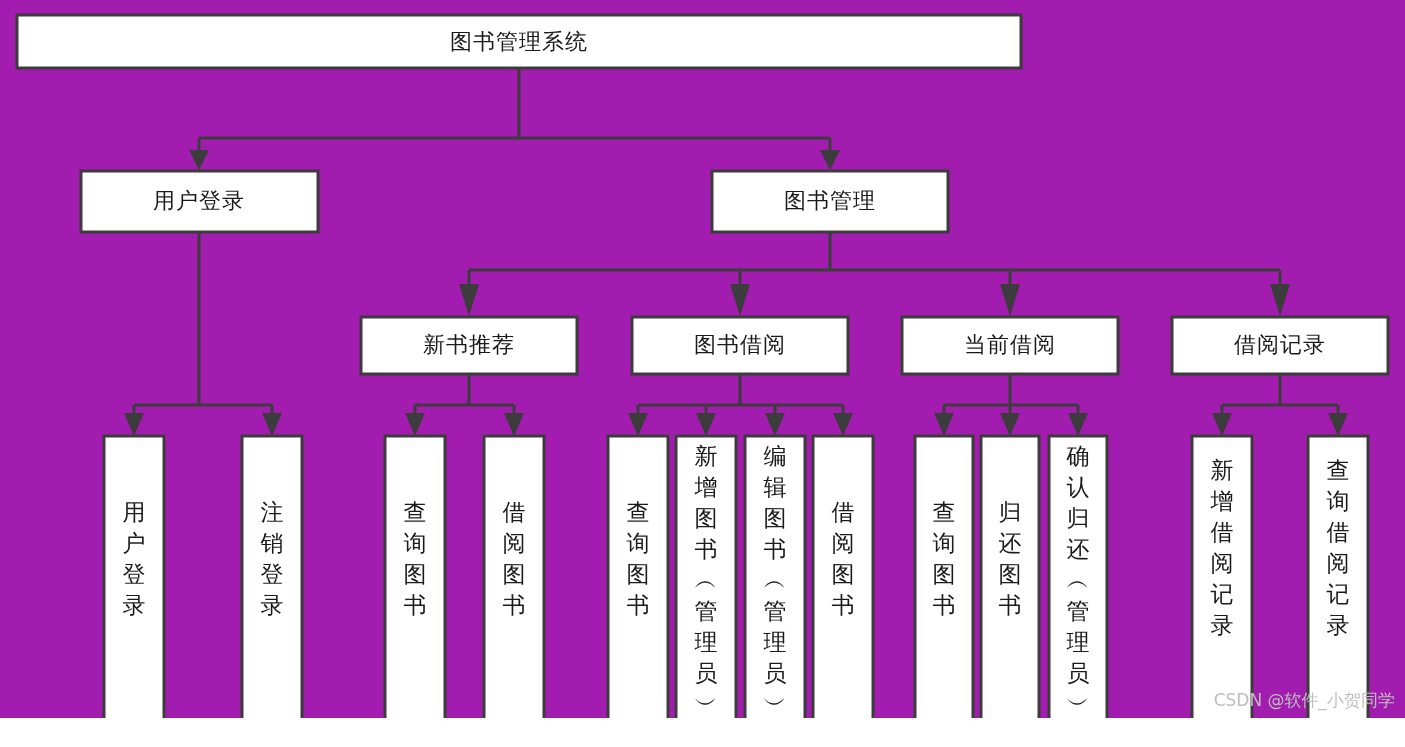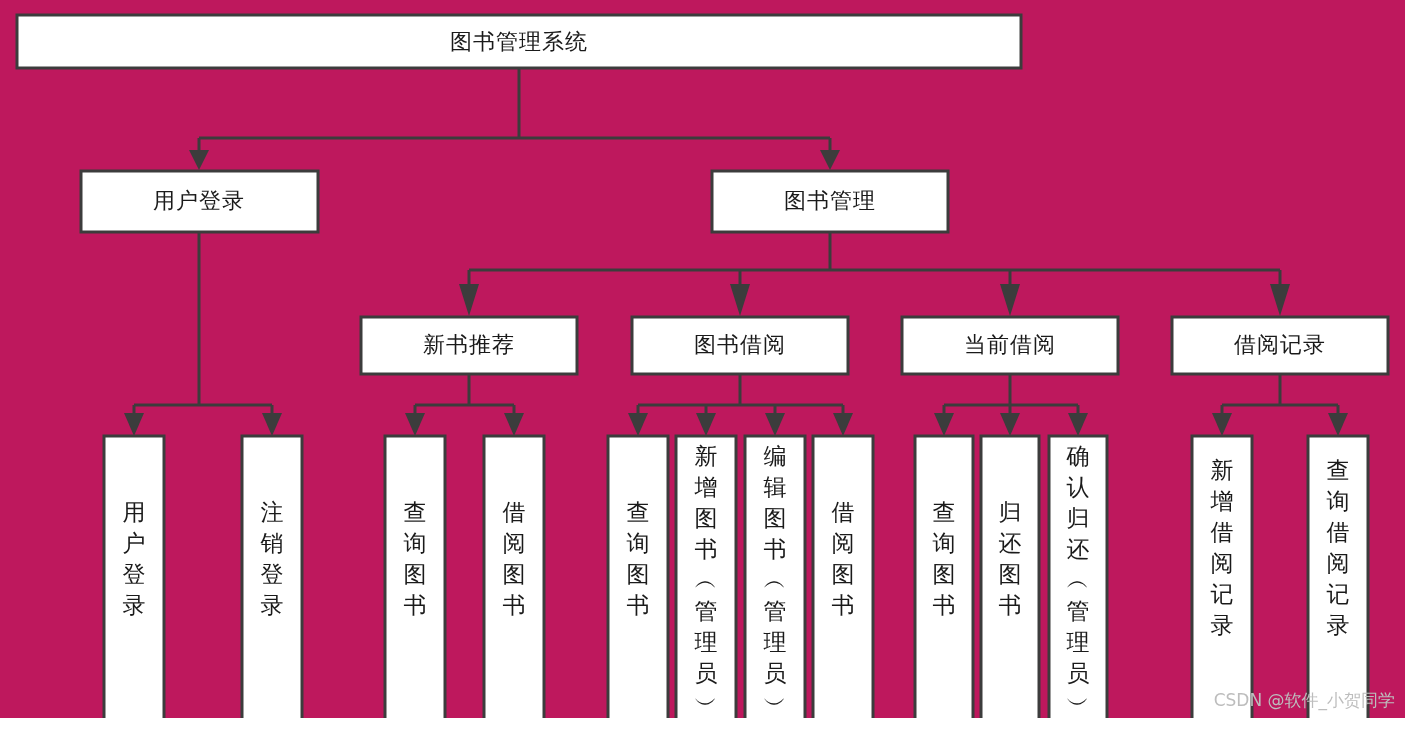--- a/index.html
+++ b/index.html
@@ -8,21 +8,21 @@
     padding: 0;
     background: #ffffff;
   }
   body {
     font-family: "Liberation Sans", "DejaVu Sans", sans-serif;
   }
   #diagram-root {
     position: relative;
     width: 1405px;
     height: 718px;
-    background: #be185d;
+    background: #a21caf;
     overflow: hidden;
   }
   svg.diagram {
     display: block;
     width: 1405px;
     height: 747px;
   }
   .node-box {
     fill: #ffffff;
     stroke: #3c3c3c;

